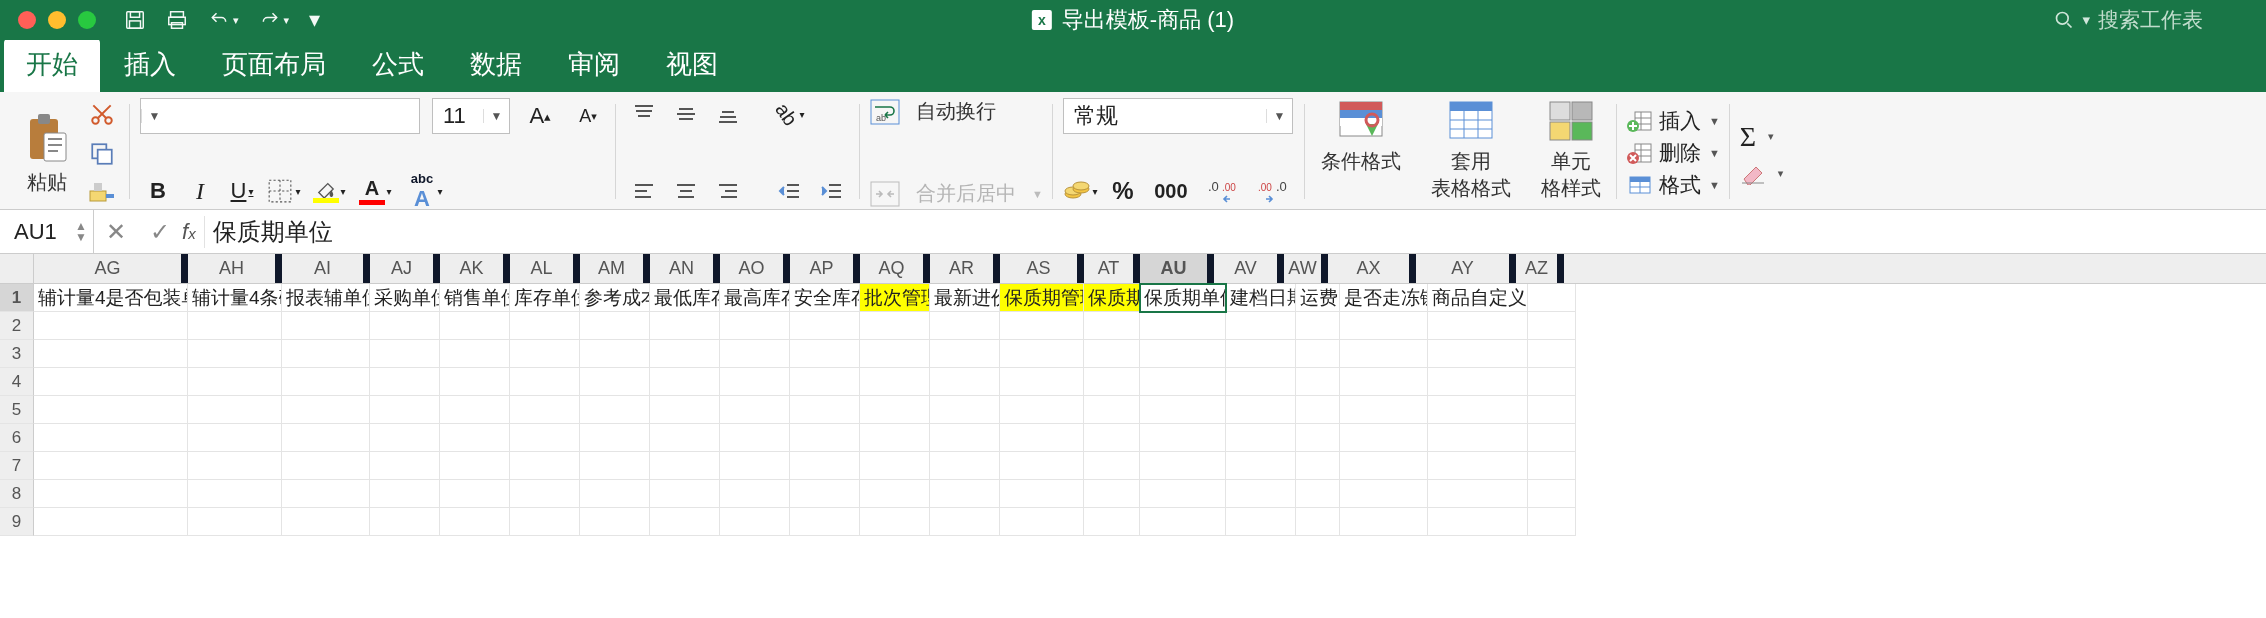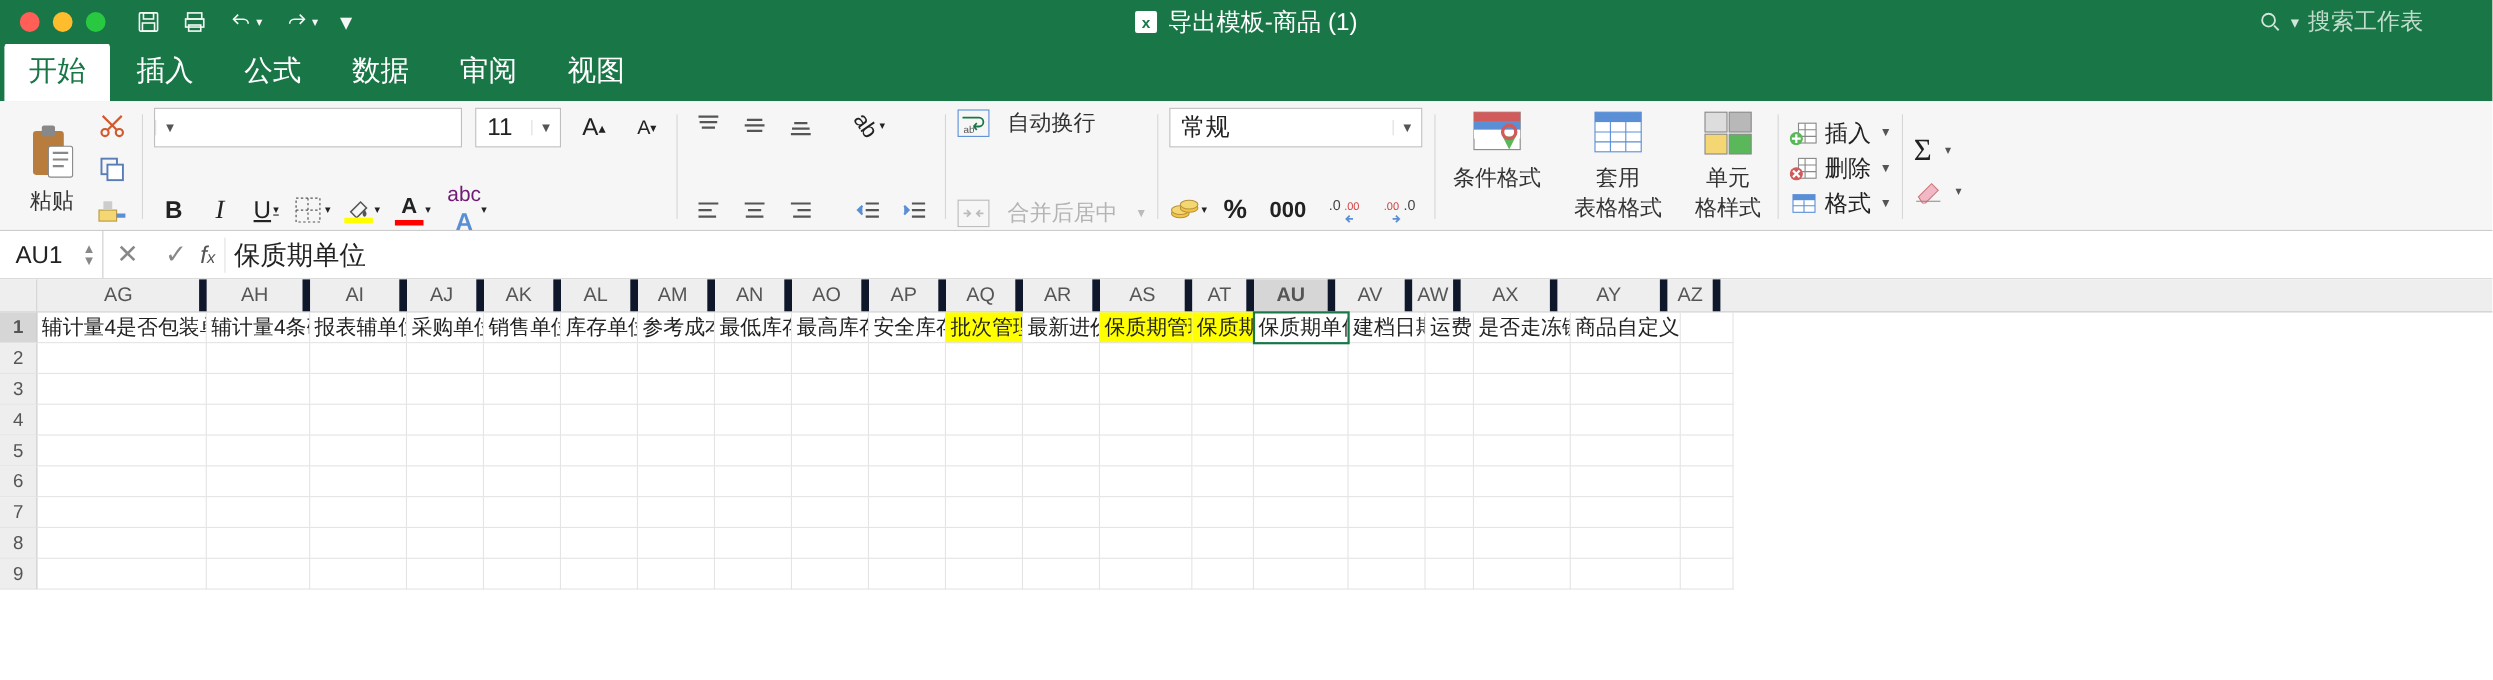--- a/index.html
+++ b/index.html
@@ -116,20 +116,21 @@
         </svg>
     </span>
     <span style="font-size:15px;">▾</span>
     <input placeholder="搜索工作表" style="">
   </div>
 </div>
 
 <div class="tabs" id="tabs">
     <div class="tab active">开始</div>
     <div class="tab">插入</div>
+    <div class="tab">页面布局</div>
     <div class="tab">公式</div>
     <div class="tab">数据</div>
     <div class="tab">审阅</div>
     <div class="tab">视图</div>
   </div>
 
 <div class="ribbon">
 
   <div class="group sep">
     <div class="row">
@@ -199,21 +200,21 @@
           </svg>
           <div style="width:26px;height:5px;background:#ffff00;"></div>
           <span style="font-size:10px;position:absolute;margin-left:34px;">▾</span>
         </span>
       <span class="smallbtn" style="flex-direction:column;gap:0;width:44px;">
           <span style="font-size:20px;font-weight:600;">A</span>
           <div style="width:26px;height:5px;background:#ff0000;"></div>
           <span style="font-size:10px;position:absolute;margin-left:34px;">▾</span>
         </span>
       <span class="smallbtn" style="flex-direction:column;gap:0;width:44px;">
-          <span style="font-size:19px;color:#701a75;">abc</span>
+          <span style="font-size:13px;color:#0f172a;font-weight:bold;">abc</span>
           <span style="font-size:22px;color:#5a8fd6;font-weight:600;">A</span>
           <span style="font-size:10px;position:absolute;margin-left:36px;">▾</span>
         </span>
     </div>
   </div>
 
   <div class="group sep">
     <div class="row" style="gap:6px;">
       <span class="smallbtn">
           <svg width="24" height="24" viewBox="0 0 24 24" stroke="#555" stroke-width="2">

